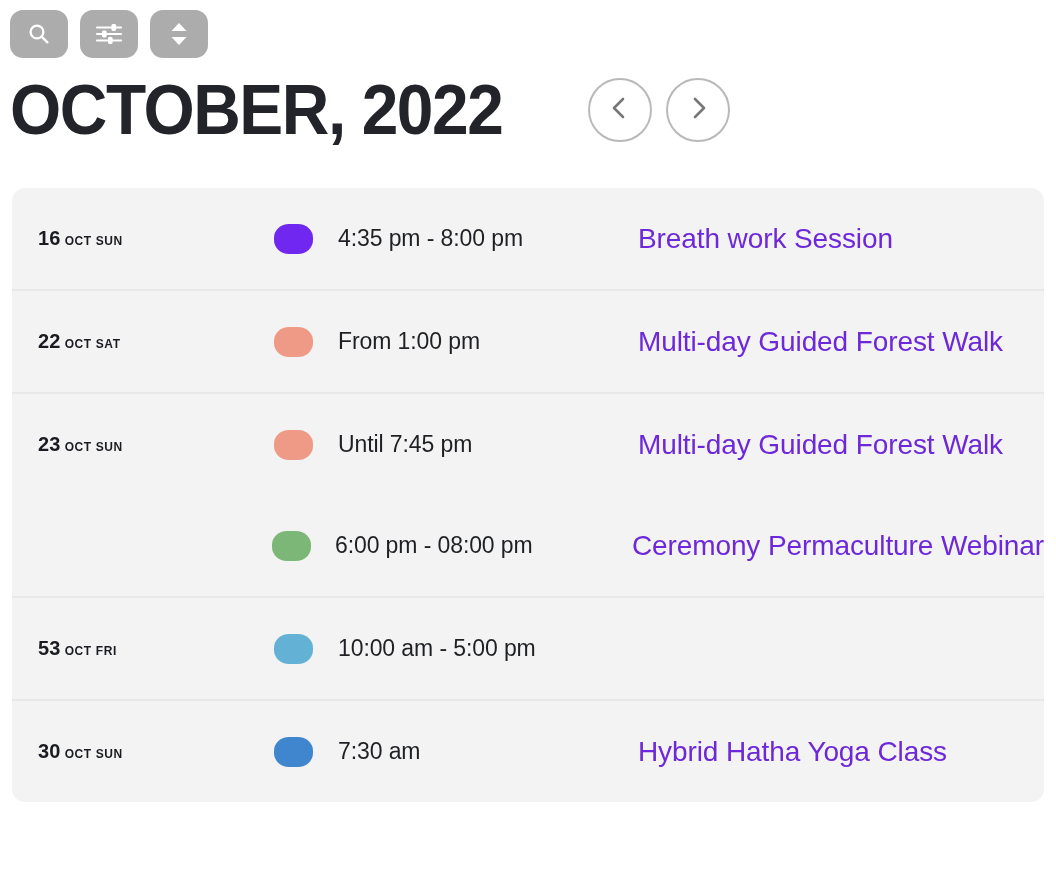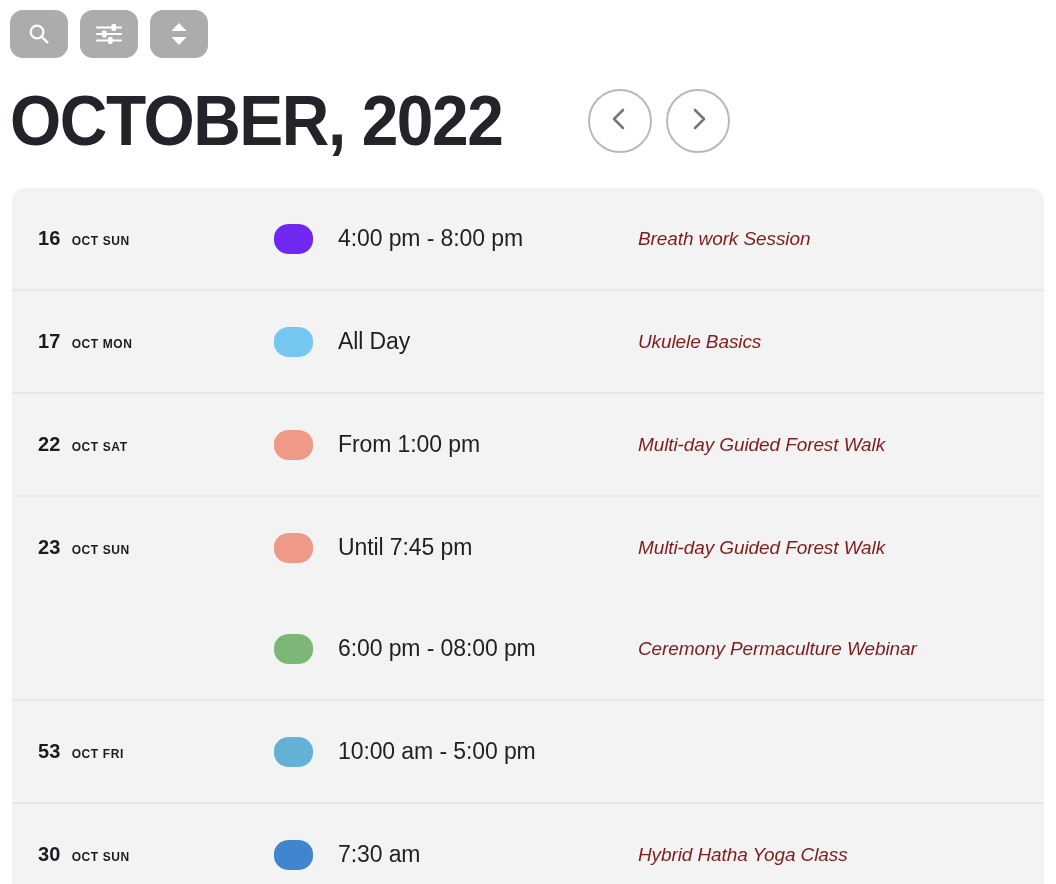--- a/index.html
+++ b/index.html
@@ -39,21 +39,21 @@
     align-items: center;
     justify-content: center;
     cursor: pointer;
   }
   .tool-btn svg { display: block; }
 
   
   .header {
     position: absolute;
     left: 10px;
-    top: 78px;
+    top: 67px;
     display: flex;
     align-items: center;
     gap: 30px;
     height: 86px;
   }
   .month-title {
     font-family: "Liberation Sans", sans-serif;
     font-weight: 700;
     font-size: 70px;
     line-height: 86px;
@@ -103,21 +103,21 @@
     align-items: center;
     height: 101px;
     box-sizing: border-box;
   }
   .date-cell {
     width: 262px;
     padding-left: 26px;
     box-sizing: border-box;
     display: flex;
     align-items: baseline;
-    gap: 11px;
+    gap: 4px;
     white-space: nowrap;
   }
   .date-num {
     font-size: 20px;
     font-weight: 700;
     color: #1a1c21;
     letter-spacing: 0.2px;
   }
   .date-label {
     font-size: 12px;
@@ -137,25 +137,24 @@
   }
   .time-cell {
     width: 300px;
     font-size: 23px;
     color: #1e2024;
     letter-spacing: -0.1px;
     white-space: nowrap;
   }
   .title-cell {
     flex: 1;
-    font-size: 19px;
-    color: #7f1d1d;
+    font-size: 28px;
+    color: #6d28d9;
     letter-spacing: -0.1px;
     white-space: nowrap;
-    font-style: italic;
   }
 </style>
 </head>
 <body>
 
 <div class="page">
 
   <div class="toolbar">
     <div class="tool-btn">
       <span>
@@ -210,35 +209,22 @@
   <div class="event-list" id="event-list" style="background: rgb(243, 243, 243);">
       <div class="day-group">
         <div class="event-row">
           <div class="date-cell">
             <span class="date-num">16</span>
             <span class="date-label">OCT SUN</span>
           </div>
           <div class="dot-cell">
             <span class="dot" style="background: rgb(112, 40, 240);"></span>
           </div>
-          <div class="time-cell">4:00 pm - 8:00 pm</div>
+          <div class="time-cell">4:35 pm - 8:00 pm</div>
           <div class="title-cell">Breath work Session</div>
-        </div>
-      </div>
-      <div class="day-group">
-        <div class="event-row">
-          <div class="date-cell">
-            <span class="date-num">17</span>
-            <span class="date-label">OCT MON</span>
-          </div>
-          <div class="dot-cell">
-            <span class="dot" style="background: rgb(115, 199, 240);"></span>
-          </div>
-          <div class="time-cell">All Day</div>
-          <div class="title-cell">Ukulele Basics</div>
         </div>
       </div>
       <div class="day-group">
         <div class="event-row">
           <div class="date-cell">
             <span class="date-num">22</span>
             <span class="date-label">OCT SAT</span>
           </div>
           <div class="dot-cell">
             <span class="dot" style="background: rgb(238, 154, 135);"></span>

